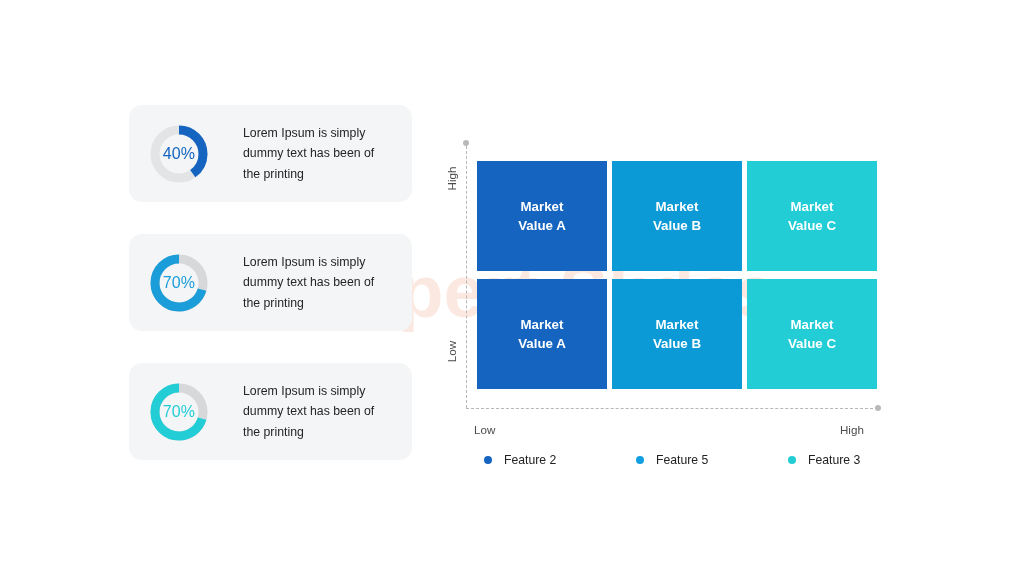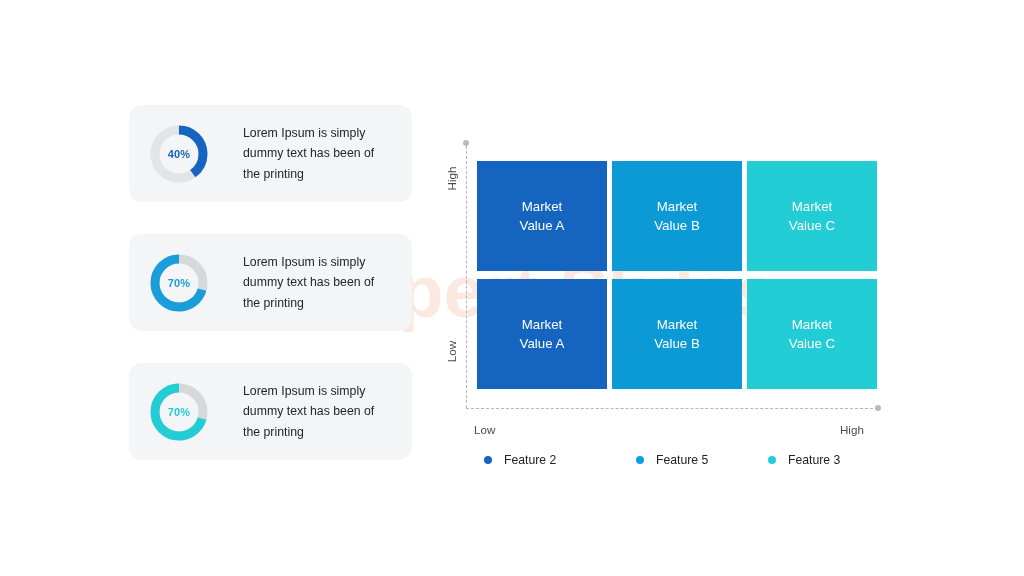--- a/index.html
+++ b/index.html
@@ -32,23 +32,22 @@
     margin-left: 18px;
     flex: 0 0 64px;
   }
   .donut-wrap svg { display: block; width: 64px; height: 64px; }
   .donut-label {
     position: absolute;
     inset: 0;
     display: flex;
     align-items: center;
     justify-content: center;
-    font-size: 11px;
+    font-size: 16px;
     letter-spacing: .1px;
-    font-weight: bold;
   }
 
   .card-text {
     margin-left: 32px;
     font-size: 12.3px;
     line-height: 20.2px;
     color: #252525;
     max-width: 160px;
   }
   .card-text span { display: block; white-space: nowrap; }
@@ -101,20 +100,21 @@
 
   .cell {
     position: absolute;
     display: flex;
     align-items: center;
     justify-content: center;
     color: #ffffff;
     font-size: 13.3px;
     line-height: 19px;
     text-align: center;
+    font-weight: bold;
   }
   .cell span { display: block; }
 
   
   .legend-item {
     position: absolute;
     top: 453px;
     display: flex;
     align-items: center;
   }
@@ -124,21 +124,21 @@
     flex: 0 0 8px;
   }
   .legend-text {
     margin-left: 12px;
     font-size: 12.2px;
     color: #222;
     white-space: nowrap;
   }
   #legend-0 { left: 484px; }
   #legend-1 { left: 636px; }
-  #legend-2 { left: 768px; }
+  #legend-2 { left: 788px; }
 
   
   #watermark {
     position: absolute;
     left: 196px; top: 247px;
     width: 645px; height: 96px;
     pointer-events: none;
     opacity: .42;
   }
   #watermark svg { width: 100%; height: 100%; display: block; }

